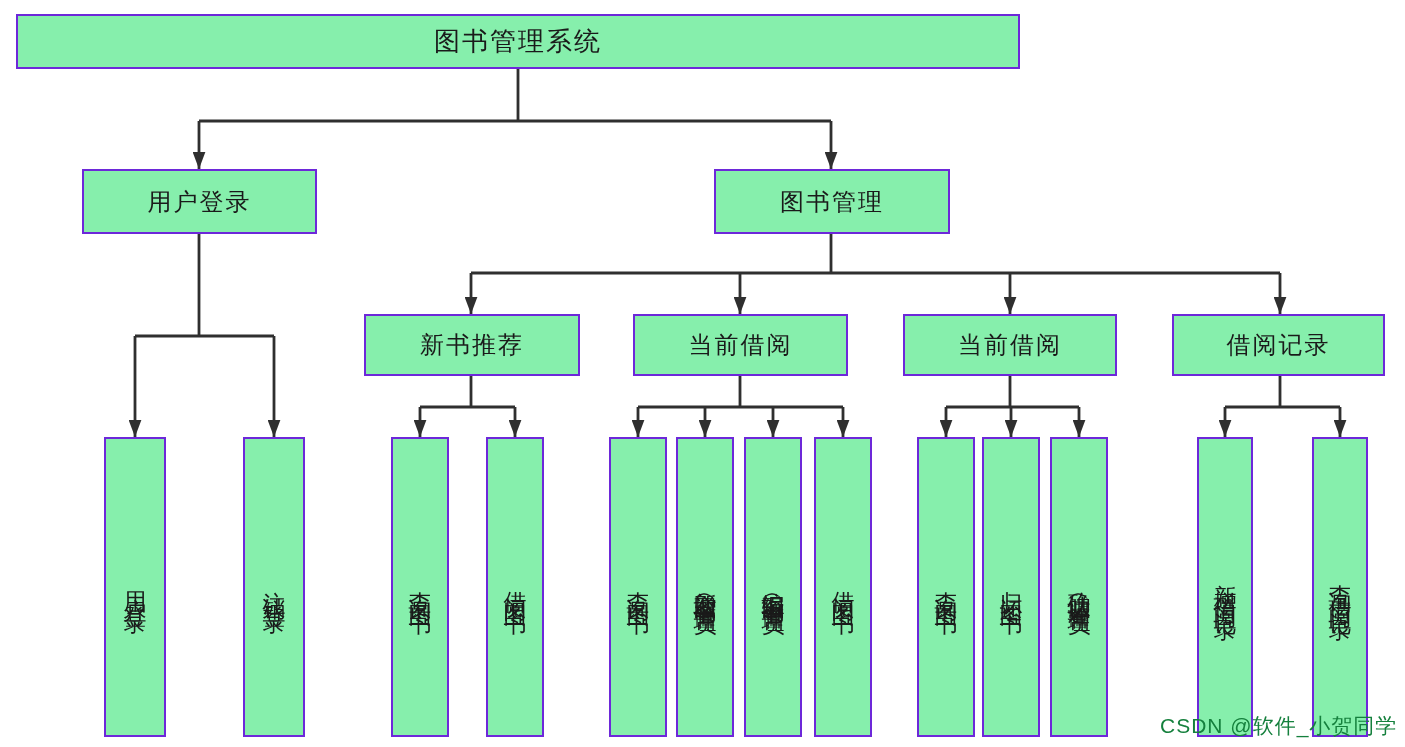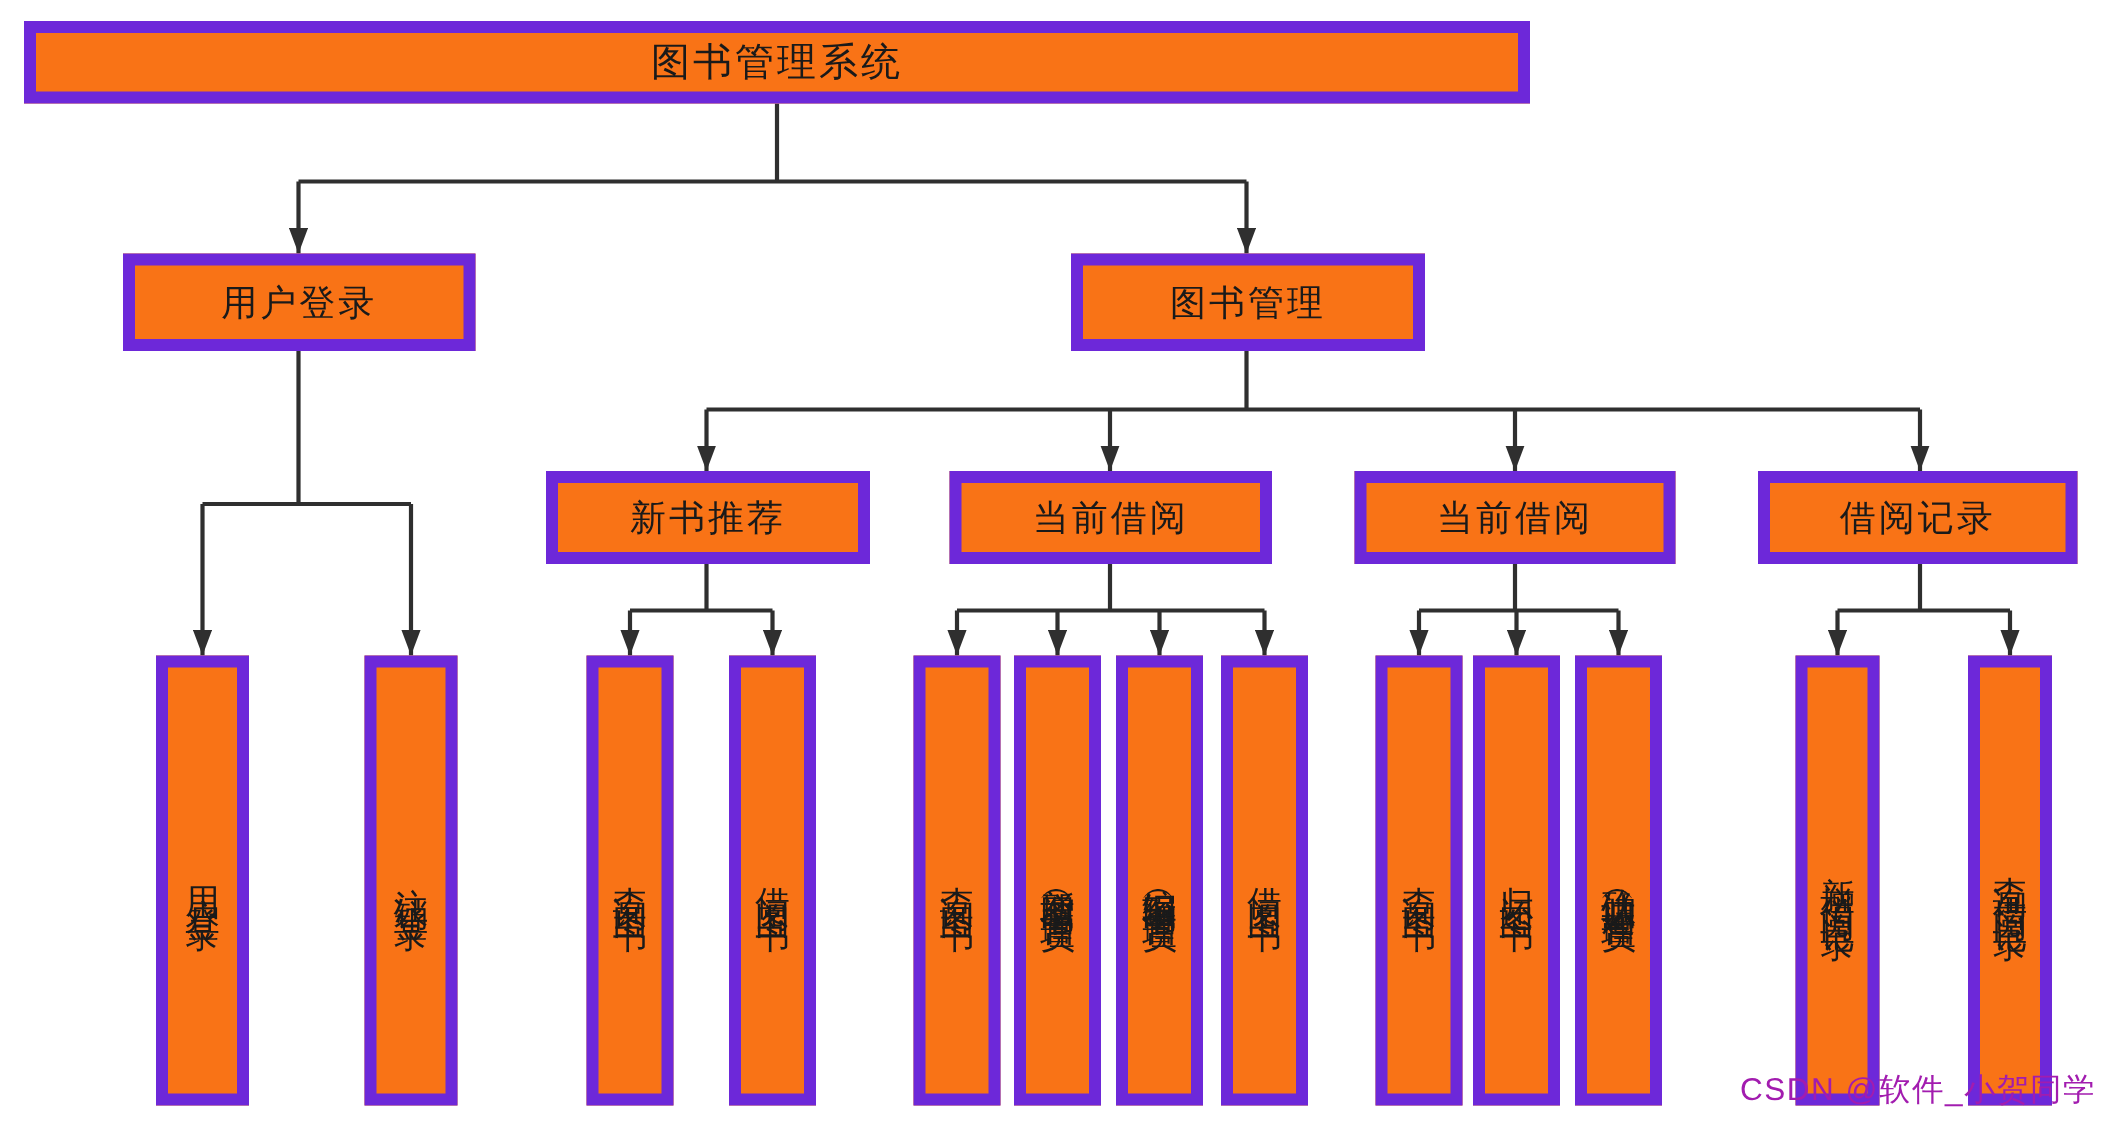--- a/index.html
+++ b/index.html
@@ -17,22 +17,22 @@
   }
   .wires {
     position: absolute;
     left: 0;
     top: 0;
     z-index: 1;
   }
   .node {
     position: absolute;
     box-sizing: border-box;
-    background: #f97316;
-    border: 8px solid #6d28d9;
+    background: #86efac;
+    border: 2px solid #6d28d9;
     color: #1a1a1a;
     display: flex;
     align-items: center;
     justify-content: center;
     z-index: 2;
   }
   .hbox {
     font-size: 24px;
     letter-spacing: 2px;
     white-space: nowrap;
@@ -51,21 +51,21 @@
   .vbox.long span.vtext {
     letter-spacing: 3px;
   }
   .watermark {
     position: absolute;
     left: 1160px;
     top: 712px;
     z-index: 3;
     font-size: 21px;
     letter-spacing: 1px;
-    color: #a21caf;
+    color: #15803d;
     white-space: nowrap;
   }
 </style>
 </head>
 <body>
 
 <div class="stage">
 
   <svg class="wires" width="1405" height="747" viewBox="0 0 1405 747" xmlns="http://www.w3.org/2000/svg">
     <defs>

